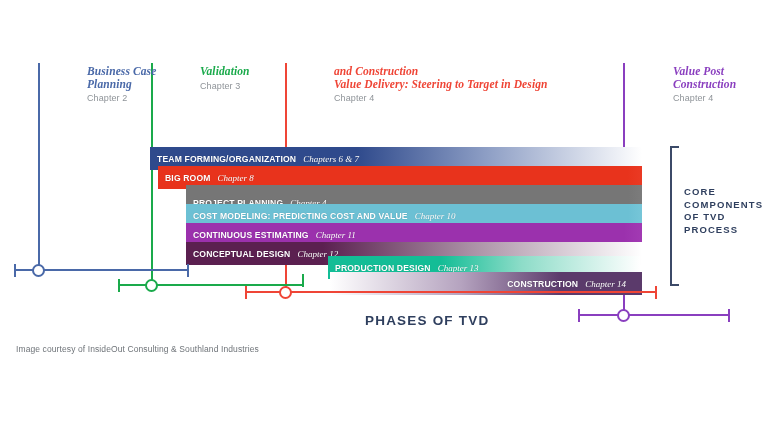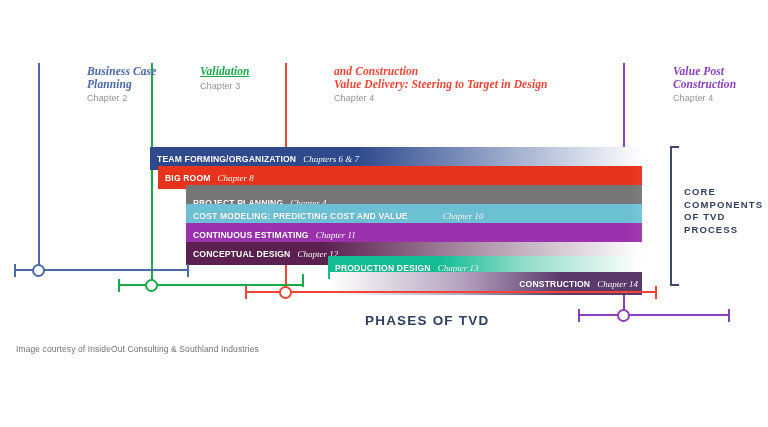--- a/index.html
+++ b/index.html
@@ -71,21 +71,21 @@
     font-style: italic;
     font-size: 9px;
     color: #ffffff;
     padding-left: 7px;
     text-shadow: 0 0 1px rgba(0,0,0,0.25);
   }
   .bar.right-align {
     justify-content: flex-end;
   }
   .bar.right-align .bar-chapter {
-    padding-right: 4px;
+    padding-right: 16px;
   }
 
   
   .marker-line {
     position: absolute;
     height: 2px;
   }
   .marker-cap {
     position: absolute;
     width: 2px;
@@ -154,21 +154,21 @@
   <div class="phase-line" style="left:285px; top:63px; height:229px; background:#ef4536;"></div>
   <div class="phase-line" style="left:623px; top:63px; height:253px; background:#8a3fbf;"></div>
 
   <div class="phase-header" style="left:44px; top:65px; width:100px;">
     <div class="phase-title" style="color:#4a69a8;">Business Case</div>
     <div class="phase-title" style="color:#4a69a8;">Planning</div>
     <div class="phase-chapter">Chapter 2</div>
   </div>
 
   <div class="phase-header" style="left:157px; top:65px; width:120px;">
-    <div class="phase-title" style="color:#1aaa4b;text-decoration:underline;">Validation</div>
+    <div class="phase-title" style="color:#1aaa4b;">Validation</div>
     <div class="phase-chapter">Chapter 3</div>
   </div>
 
   <div class="phase-header" style="left:291px; top:65px; width:330px;">
     <div class="phase-title" style="color:#ef4536;">and Construction</div>
     <div class="phase-title" style="color:#ef4536;">Value Delivery: Steering to Target in Design</div>
     <div class="phase-chapter">Chapter 4</div>
   </div>
 
   <div class="phase-header" style="left:630px; top:65px; width:110px;">
@@ -189,21 +189,21 @@
     <span class="bar-chapter">Chapter 8</span>
   </div>
 
   <div class="bar" style="left:186px; top:185px; width:456px;
               background:linear-gradient(90deg,#767676 0%,#767676 97%,#7c7c7c 100%);align-items:flex-end;">
     <span class="bar-label">PROJECT PLANNING</span>
     <span class="bar-chapter">Chapter 4</span>
   </div>
 
   <div class="bar" style="left:186px; top:204px; width:456px;
-              background:linear-gradient(90deg,#6cc0d4 0%,#6cc0d4 97%,#76c6d8 100%);gap:28px;">
+              background:linear-gradient(90deg,#6cc0d4 0%,#6cc0d4 97%,#76c6d8 100%);">
     <span class="bar-label">COST MODELING: PREDICTING COST AND VALUE</span>
     <span class="bar-chapter">Chapter 10</span>
   </div>
 
   <div class="bar" style="left:186px; top:223px; width:456px;
               background:linear-gradient(90deg,#9b31ad 0%,#9b31ad 96%,#a23ab3 100%);">
     <span class="bar-label">CONTINUOUS ESTIMATING</span>
     <span class="bar-chapter">Chapter 11</span>
   </div>
 

